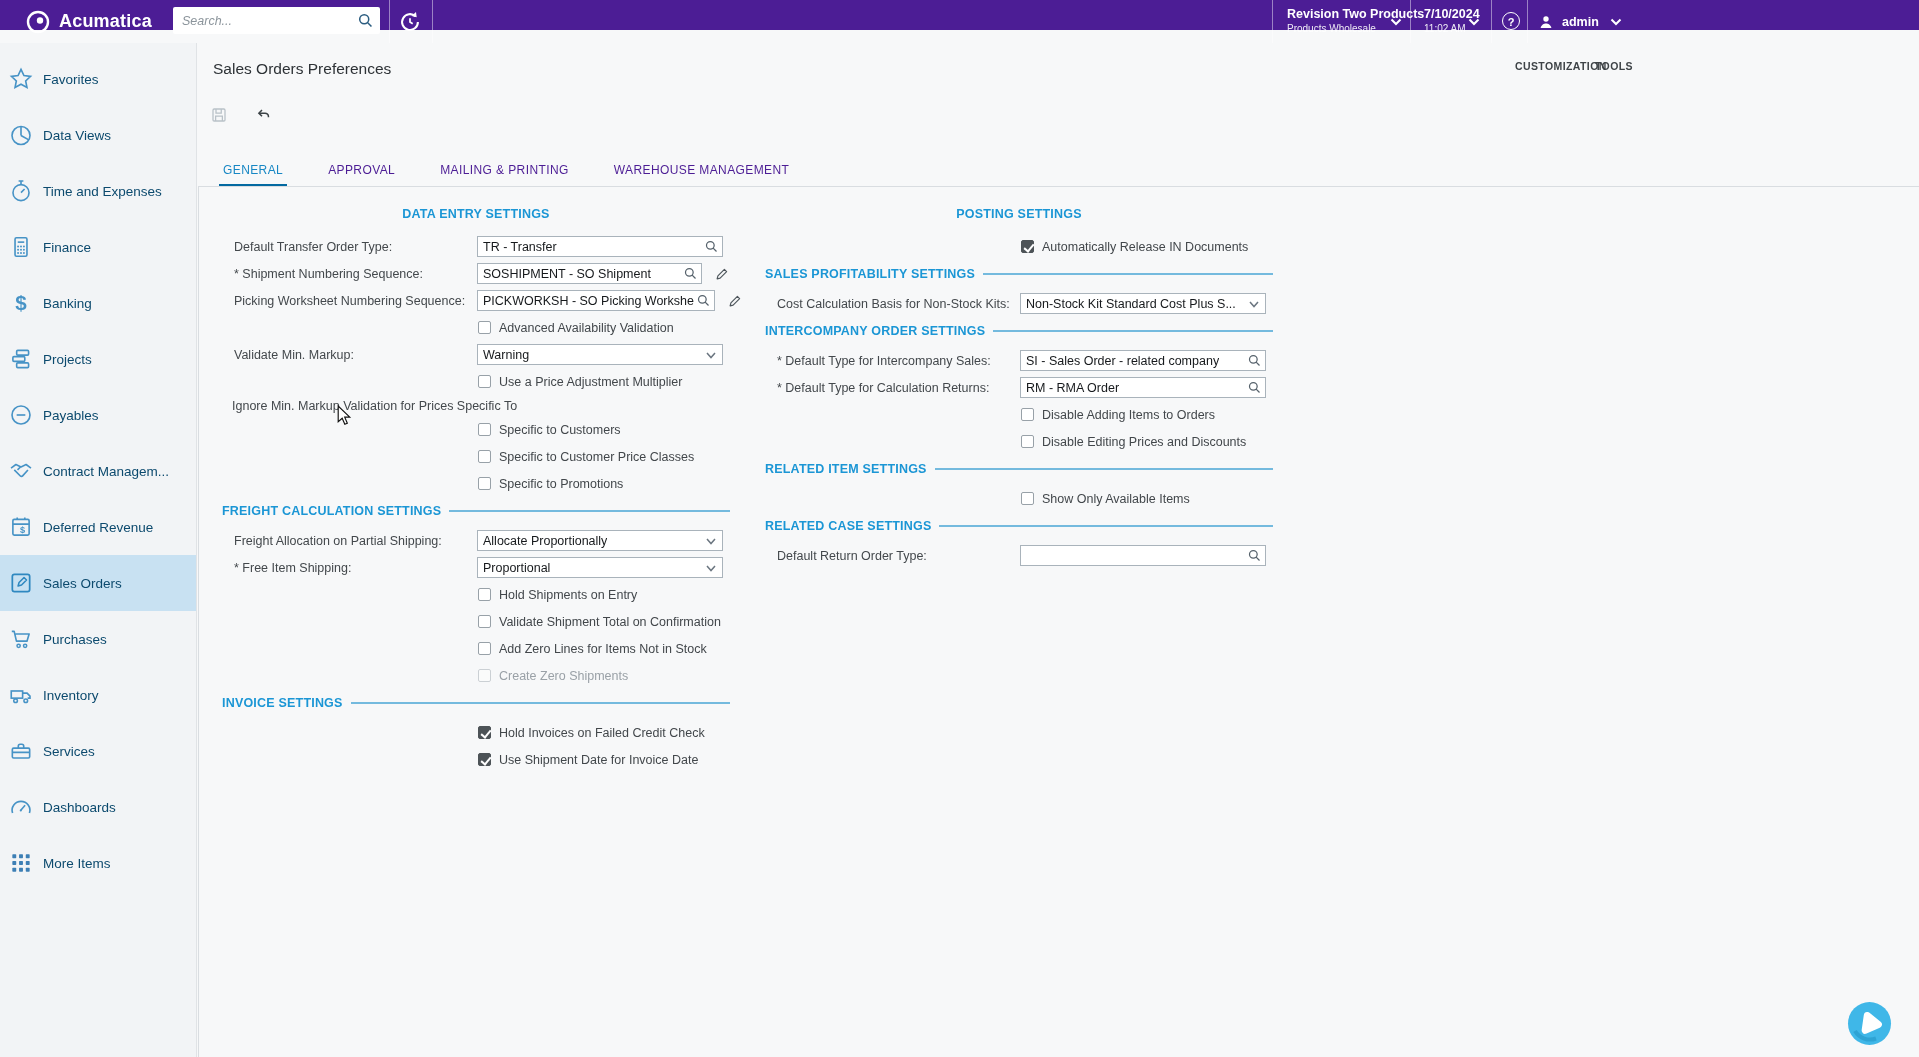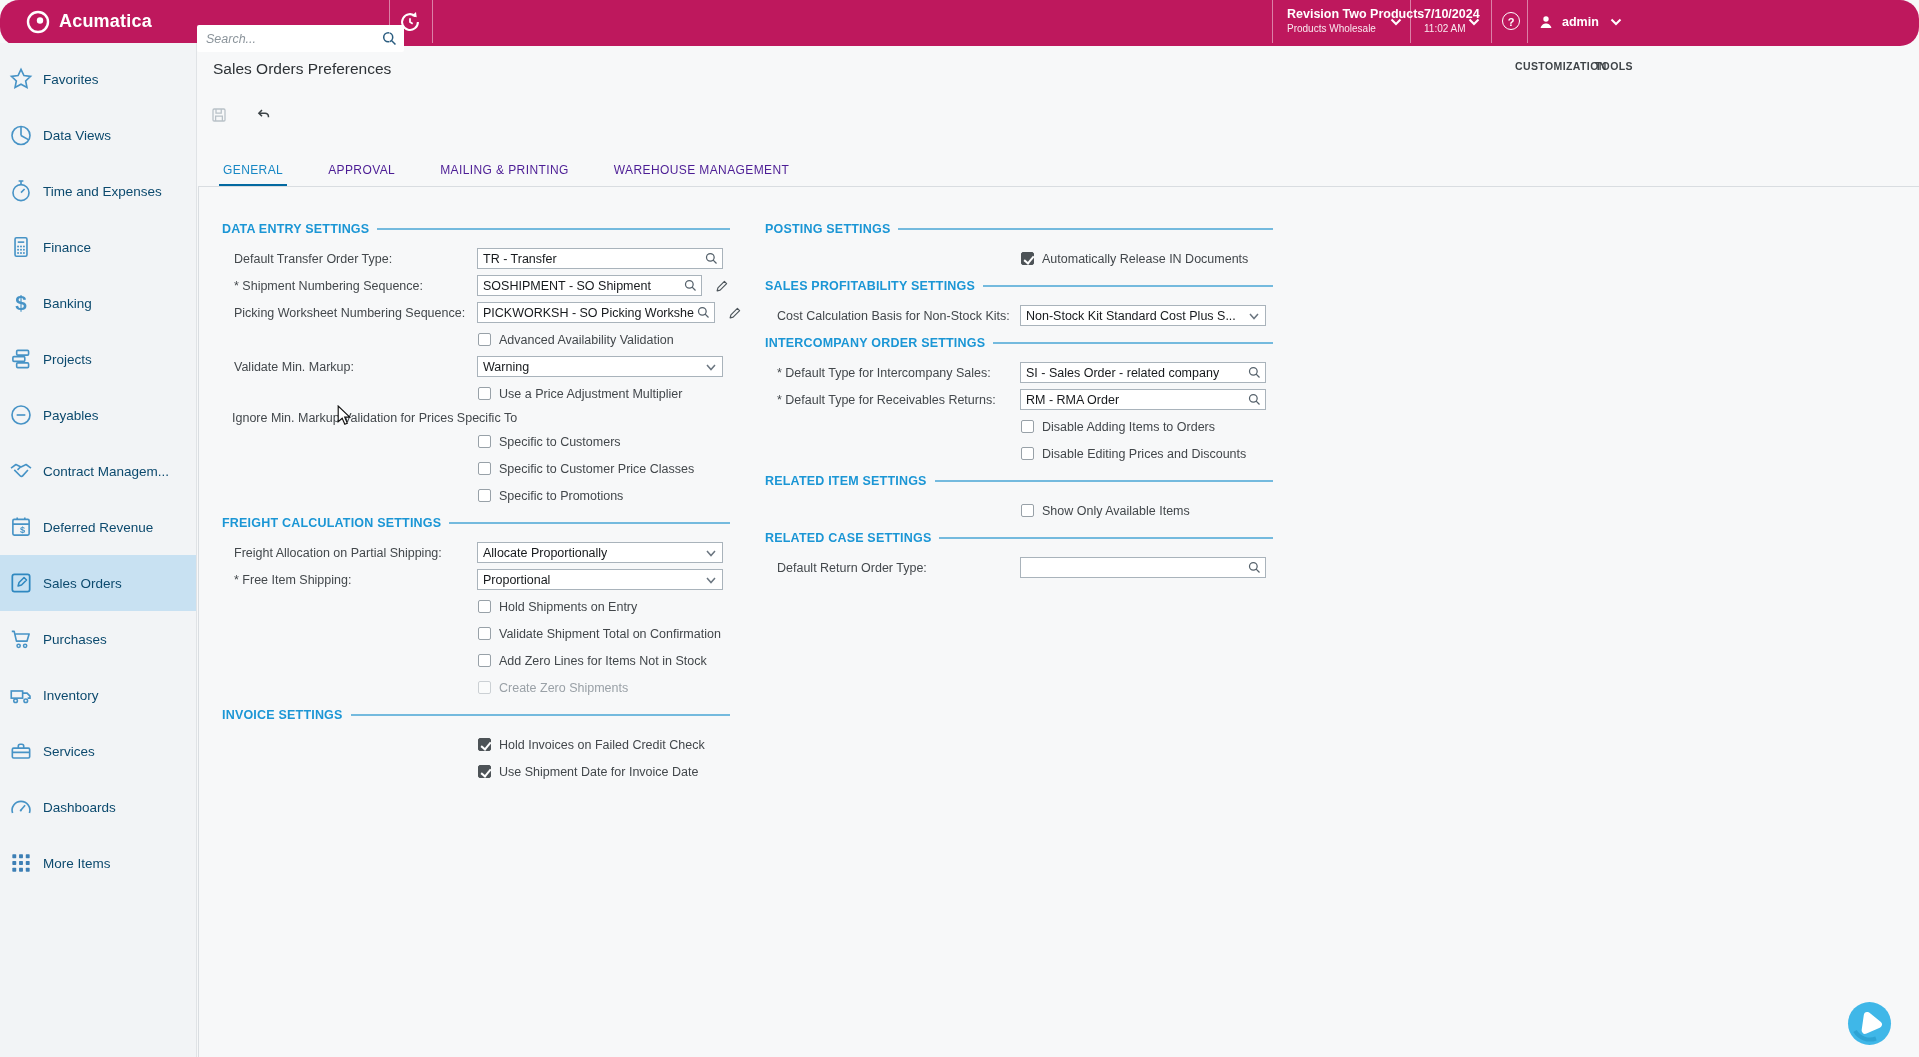--- a/index.html
+++ b/index.html
@@ -1,23 +1,23 @@
 <!DOCTYPE html>
 <html><head>
 <meta charset="utf-8">
 <style>
   html,body{margin:0;padding:0;}
   body{width:1919px;height:1057px;position:relative;overflow:hidden;
        font-family:"Liberation Sans", sans-serif;background:#f7f8f9;}
   
-  .topbar{position:absolute;left:0;top:0;width:1919px;height:46px;background:#be185d;border-radius:19px;}
+  .topbar{position:absolute;left:0;top:0;width:1919px;height:30px;background:#4c1d95;}
   .brand{position:absolute;left:25px;top:0;height:43px;display:flex;align-items:center;}
   .brand .btxt{color:#fff;font-size:18px;font-weight:bold;margin-left:8px;letter-spacing:.2px;}
-  .searchbox{position:absolute;left:173px;top:25px;width:207px;height:27px;background:#fff;border-radius:2px;
-             display:flex;align-items:center;box-sizing:border-box;padding:0 28px 0 9px;margin-left:24px;}
+  .searchbox{position:absolute;left:173px;top:7px;width:207px;height:27px;background:#fff;border-radius:2px;
+             display:flex;align-items:center;box-sizing:border-box;padding:0 28px 0 9px;}
   .searchbox .ph{font-size:12.5px;font-style:italic;color:#8b949b;}
   .searchbox .sic{position:absolute;right:6px;top:5px;}
   .tbdiv{position:absolute;top:0;width:1px;height:43px;background:rgba(255,255,255,.45);}
   .clockbtn{position:absolute;left:397px;top:9px;width:27px;height:26px;}
   .trblock{position:absolute;top:0;height:43px;color:#fff;}
   .trblock .l1{font-size:12.5px;font-weight:bold;margin-top:7px;white-space:nowrap;}
   .trblock .l2{font-size:10px;margin-top:2px;opacity:.9;white-space:nowrap;}
   .helpbtn{position:absolute;left:1502px;top:12px;width:18px;height:18px;border:1.6px solid #fff;border-radius:50%;
            color:#fff;font-size:11px;font-weight:bold;text-align:center;line-height:18px;box-sizing:border-box;}
   .userblock{position:absolute;left:1537px;top:0;height:43px;display:flex;align-items:center;color:#fff;}
@@ -40,21 +40,21 @@
   .tab{margin-left:0;margin-right:37px;font-size:12px;letter-spacing:.4px;color:#4c1d95;height:26px;
        box-sizing:border-box;padding:3px 4px 0 4px;cursor:pointer;white-space:nowrap;}
   .tab:first-child{margin-left:21px;}
   .tab.active{color:#1787c4;border-bottom:2px solid #0369a1;}
   
   .formedge{position:absolute;left:198px;top:186px;width:1px;bottom:0;background:#d9dde1;}
   .fcol{position:absolute;top:203px;}
   .fcol.left{left:222px;width:508px;}
   .fcol.right{left:765px;width:508px;}
   .shdr{display:flex;align-items:center;height:20px;margin:4px 0 6px 0;}
-  .shdr.first{margin-top:16px;}
+  .shdr.first{margin-top:4px;flex-direction:column;}
   .shdr .t{font-size:12.5px;font-weight:bold;color:#1b96d5;letter-spacing:.2px;white-space:nowrap;}
   .shdr .ln{flex:1;height:2px;background:#74bade;margin-left:8px;}
   .frow{display:flex;align-items:center;height:27px;}
   .lbl{width:255px;flex:none;padding-left:12px;font-size:12.5px;color:#43484c;box-sizing:border-box;white-space:nowrap;}
   .fld{box-sizing:border-box;width:246px;height:21px;border:1px solid #a9b3bb;background:#fff;
        display:flex;align-items:center;padding:0 20px 0 5px;position:relative;cursor:text;}
   .fld.focused{border-color:#2aa0e0;box-shadow:inset 0 0 0 1px #2aa0e0;}
   .fld .val{font-size:12.5px;color:#16191c;white-space:nowrap;overflow:hidden;}
   .fld .val.selected{background:#2f8fd6;color:#fff;padding:1px 1px;}
   .fld .fic{position:absolute;right:3px;top:2px;cursor:pointer;}
@@ -561,21 +561,21 @@
       <span class="fic">
           <svg width="15" height="15" viewBox="0 0 18 18">
             <circle cx="7.6" cy="7.6" r="4.6" fill="none" stroke="#55616b" stroke-width="1.5"></circle>
             <path d="M11 11l4 4" stroke="#55616b" stroke-width="1.5"></path>
           </svg>
         </span>
     </div>
   </div>
 
   <div class="frow">
-    <span class="lbl">* Default Type for Receivables Returns:</span>
+    <span class="lbl">* Default Type for Calculation Returns:</span>
     <div class="fld">
       <span class="val">RM - RMA Order</span>
       <span class="fic">
           <svg width="15" height="15" viewBox="0 0 18 18">
             <circle cx="7.6" cy="7.6" r="4.6" fill="none" stroke="#55616b" stroke-width="1.5"></circle>
             <path d="M11 11l4 4" stroke="#55616b" stroke-width="1.5"></path>
           </svg>
         </span>
     </div>
   </div>

